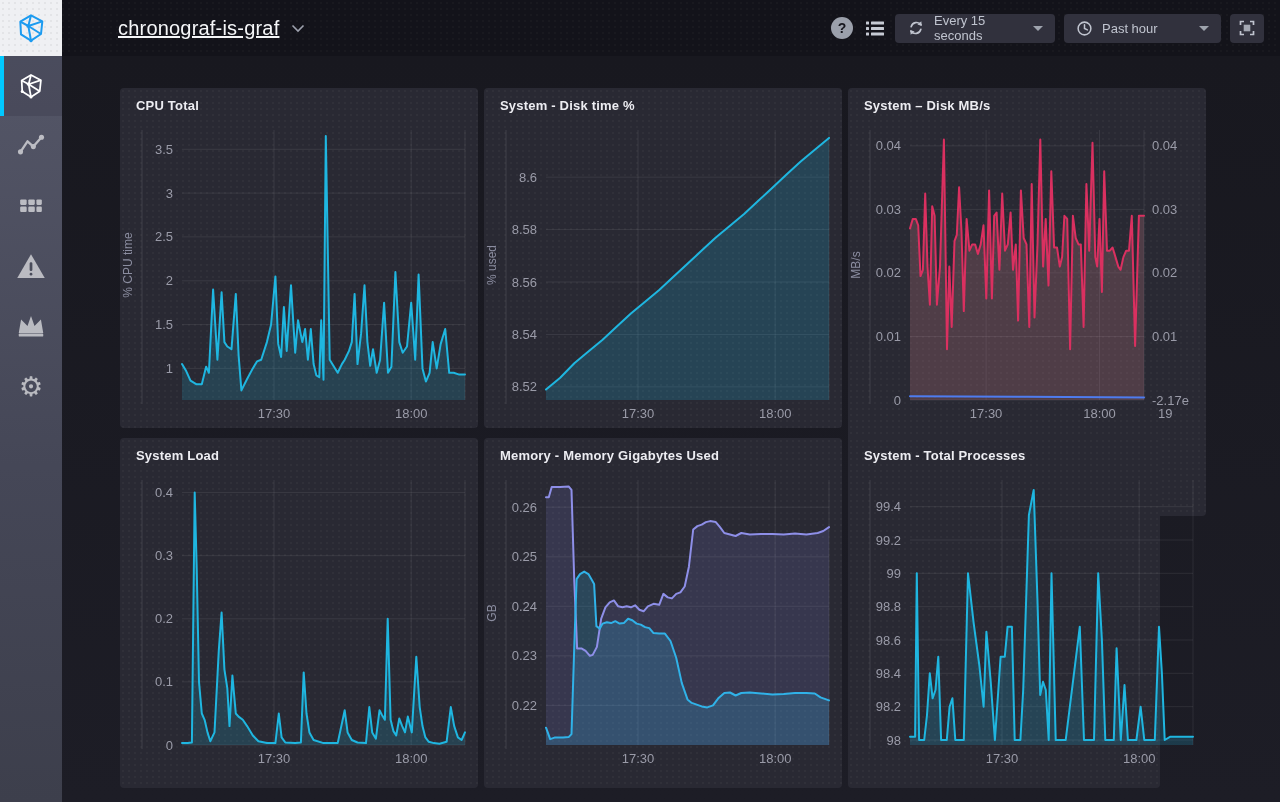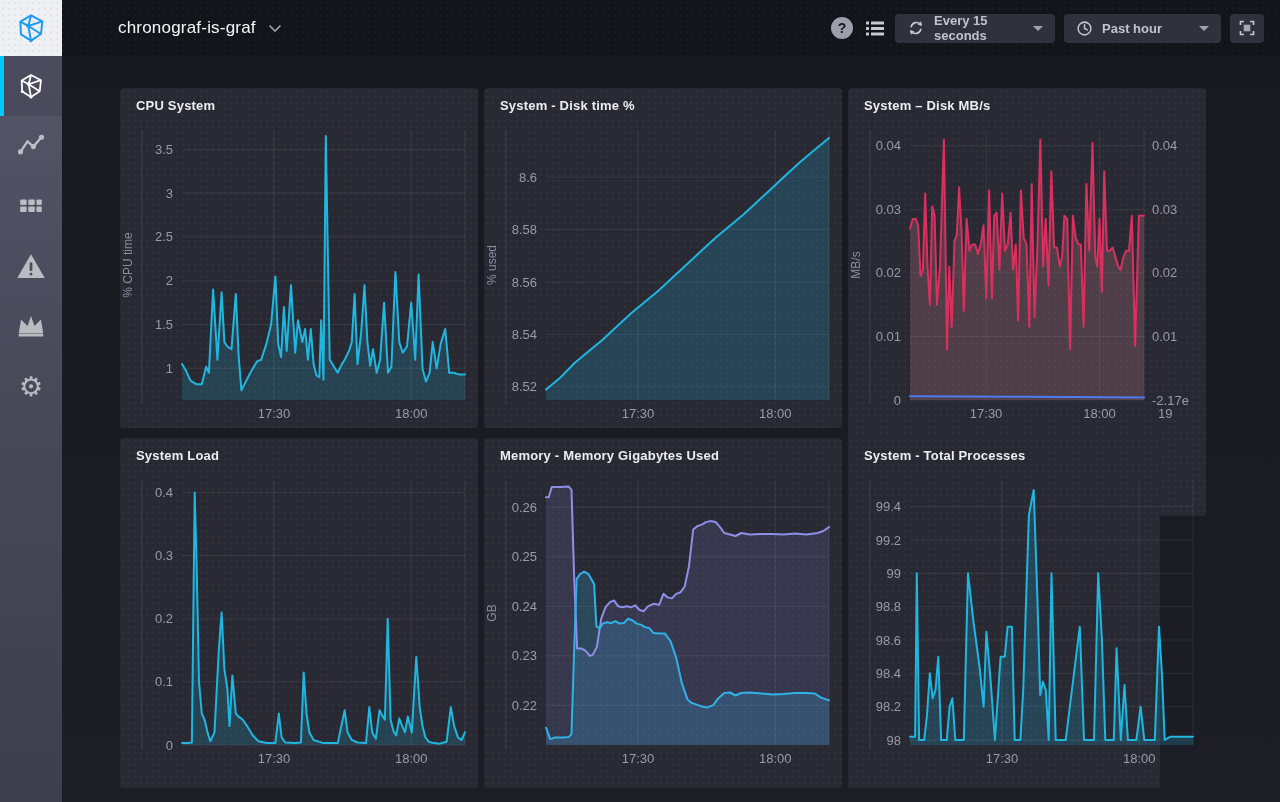--- a/index.html
+++ b/index.html
@@ -9,28 +9,28 @@
   
   .topbar { position:absolute; left:0; top:0; width:1280px; height:56px; background:#13131a;
             background-image:radial-gradient(rgba(255,255,255,0.025) 1px, transparent 1.2px);
             background-size:6px 6px; z-index:5; }
   .logo-square { position:absolute; left:0; top:0; width:62px; height:56px; background:#eff0f3;
                  background-image:radial-gradient(rgba(0,0,0,0.05) 1px, transparent 1.2px);
                  background-size:6px 6px;
                  display:flex; align-items:center; justify-content:center; }
   .page-title-wrap { position:absolute; left:118px; top:0; height:56px; display:flex;
                      align-items:center; gap:12px; cursor:pointer; }
-  .page-title { color:#f5f6f8; font-size:17px; font-weight:500; letter-spacing:0.2px; }
+  .page-title { color:#f5f6f8; font-size:20px; font-weight:500; letter-spacing:0.2px;text-decoration:underline; }
   .tb-right { position:absolute; right:16px; top:0; height:56px; display:flex; align-items:center; gap:9px; }
   .help-btn { width:22px; height:22px; border-radius:50%; background:#9ba0ab; color:#15151c;
               font-size:14px; font-weight:bold; display:flex; align-items:center; justify-content:center;
               margin-right:2px; }
   .icon-btn { display:flex; align-items:center; justify-content:center; }
   .dropdown { height:29px; background:#31313d; border-radius:4px; display:flex; align-items:center;
-              padding:0 12px 0 12px; gap:9px; color:#c0c4cf; font-size:13px; font-weight:700; }
+              padding:0 12px 0 12px; gap:9px; color:#c0c4cf; font-size:13px; font-weight:400; }
   .dd-caret { width:0; height:0; border-left:5px solid transparent; border-right:5px solid transparent;
               border-top:5px solid #9ea3ad; margin-left:4px; }
   .dd-refresh { width:160px; } .dd-time { width:157px; }
   .dd-label { flex:1; }
   .square-btn { width:34px; height:29px; background:#31313d; border-radius:4px; display:flex;
                 align-items:center; justify-content:center; }
 
   
   .sidebar { position:absolute; left:0; top:56px; width:62px; height:746px;
              background:linear-gradient(180deg,#545667 0%, #454757 55%, #3d3f4c 100%); z-index:4; }
@@ -178,21 +178,21 @@
       <rect x="1.5" y="16.5" width="21" height="2.6" rx="0.8" fill="#ffffff"></rect>
     </svg>
   </div>
   <div class="side-item">
     <span class="glyph gear-glyph">⚙</span>
   </div>
 </div>
 
 <div class="main">
   <div class="panel" style="left:58px; top:32px; width:358px; height:340px">
-    <div class="panel-title">CPU System</div>
+    <div class="panel-title">CPU Total</div>
     <div class="plot"><svg width="358" height="340">
           <line x1="62" y1="280.4" x2="345" y2="280.4" stroke="rgba(255,255,255,0.08)"></line>
           <text class="tick" x="53" y="284.9" text-anchor="end">1</text>
           <line x1="62" y1="236.6" x2="345" y2="236.6" stroke="rgba(255,255,255,0.08)"></line>
           <text class="tick" x="53" y="241.1" text-anchor="end">1.5</text>
           <line x1="62" y1="192.8" x2="345" y2="192.8" stroke="rgba(255,255,255,0.08)"></line>
           <text class="tick" x="53" y="197.3" text-anchor="end">2</text>
           <line x1="62" y1="148.9" x2="345" y2="148.9" stroke="rgba(255,255,255,0.08)"></line>
           <text class="tick" x="53" y="153.4" text-anchor="end">2.5</text>
           <line x1="62" y1="105.1" x2="345" y2="105.1" stroke="rgba(255,255,255,0.08)"></line>

